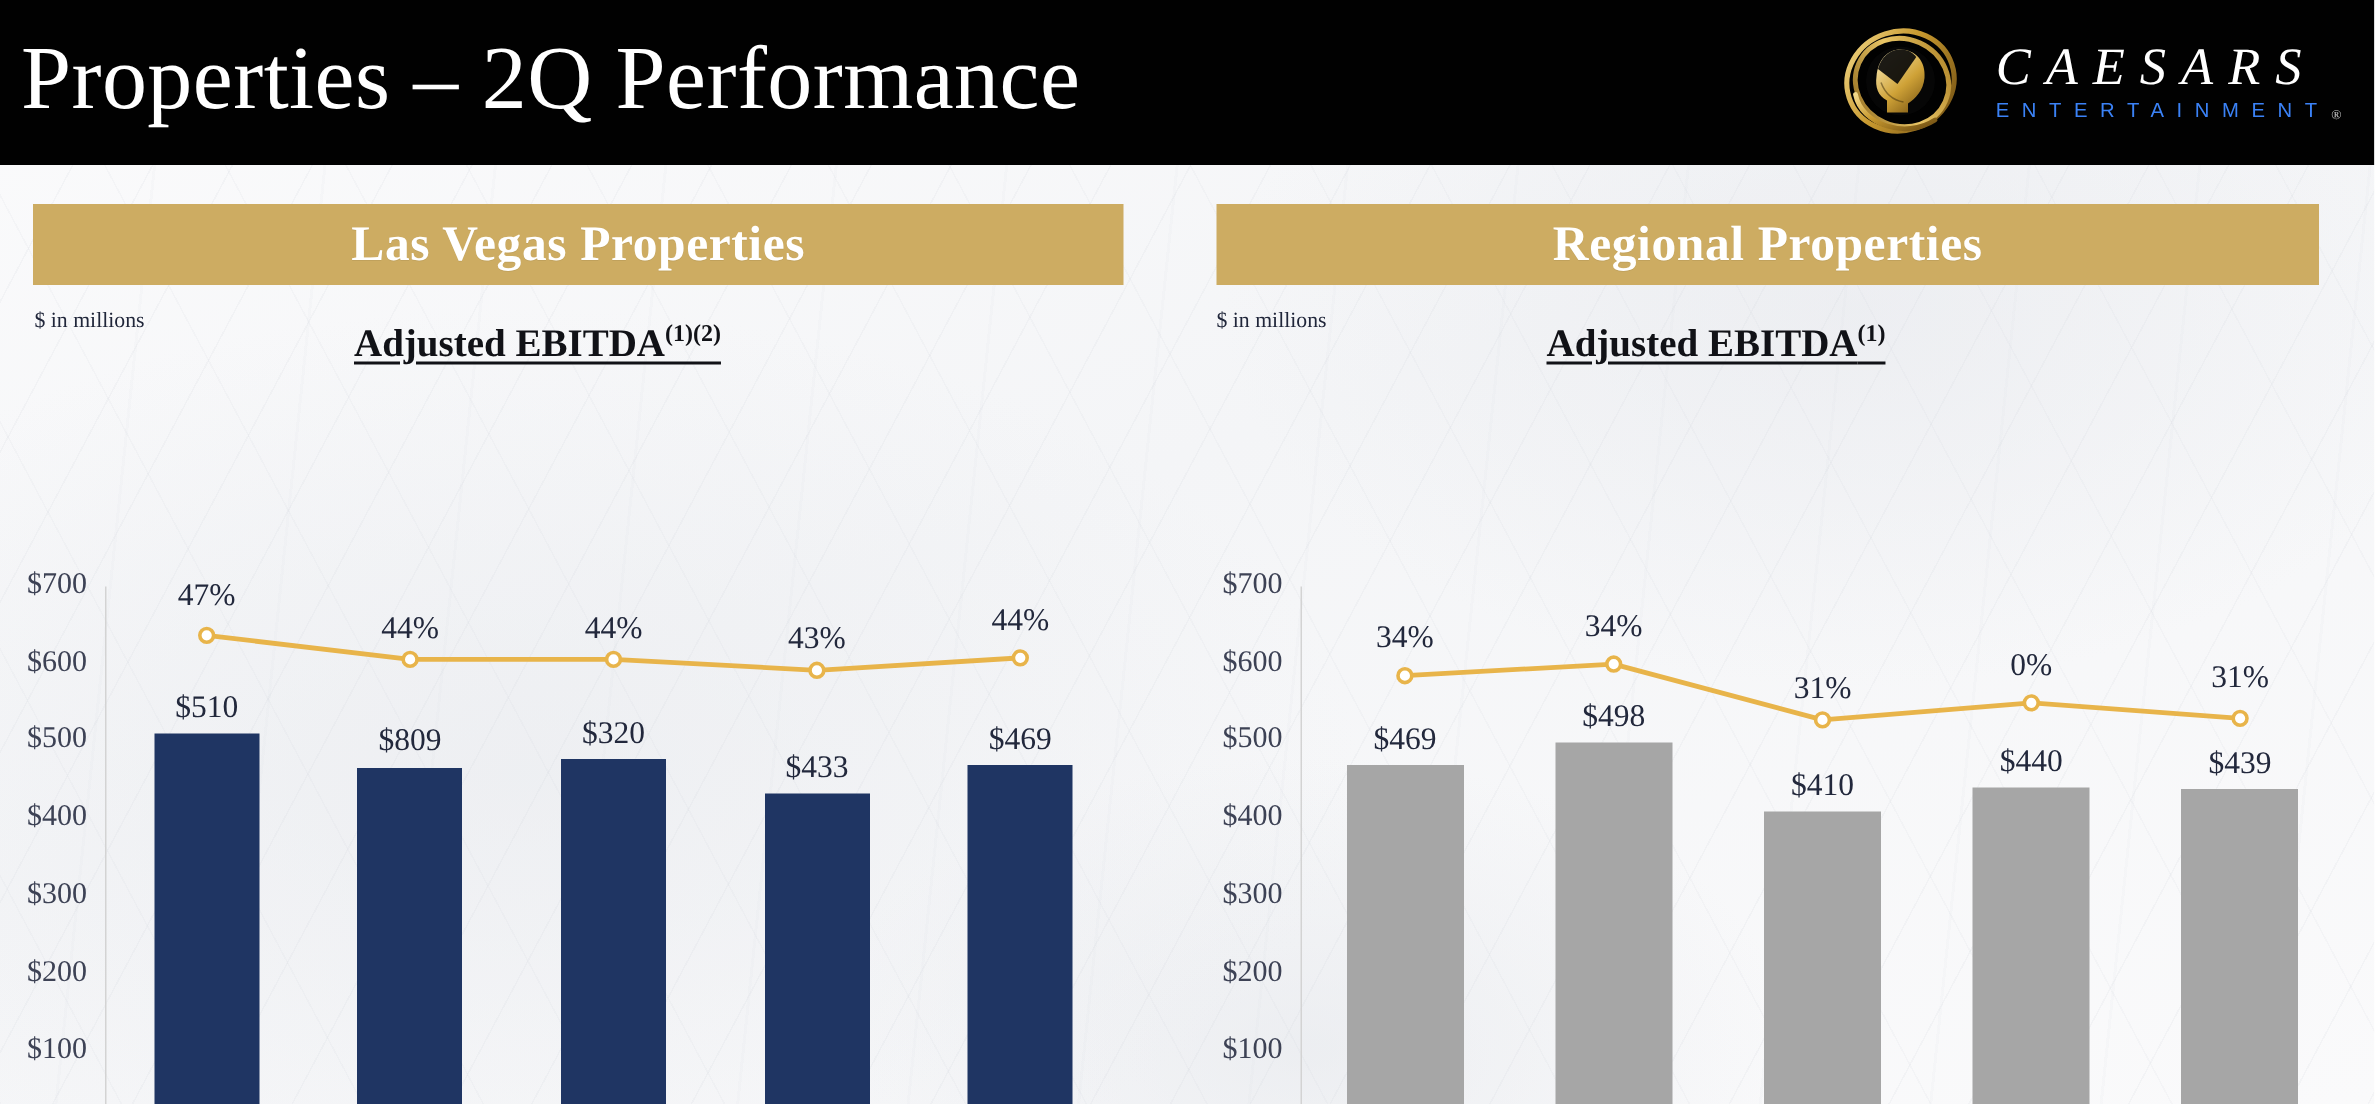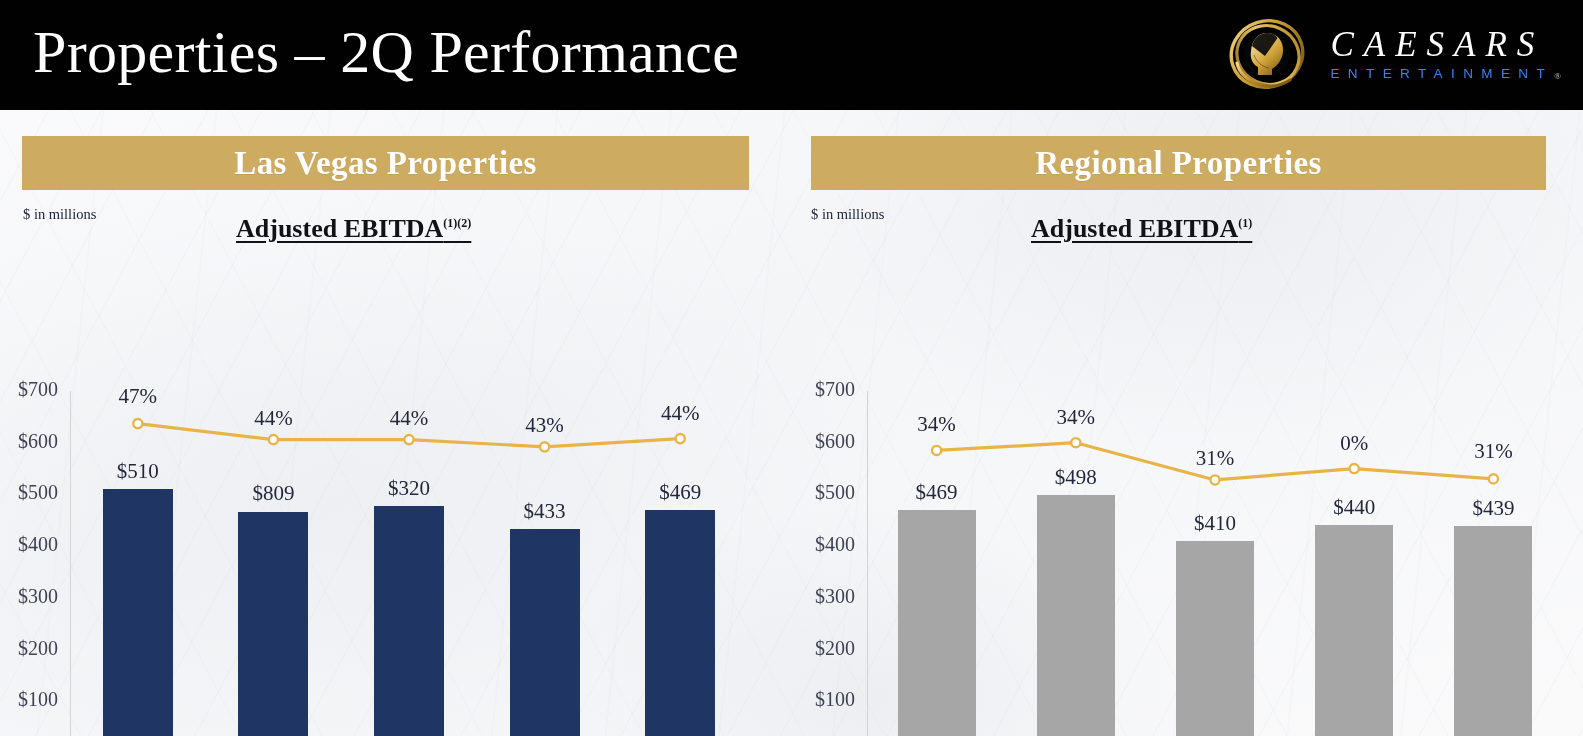--- a/index.html
+++ b/index.html
@@ -27,21 +27,21 @@
       repeating-linear-gradient(62deg, rgba(205,209,217,.12) 0px, rgba(205,209,217,.12) 1px, rgba(255,255,255,0) 1px, rgba(255,255,255,0) 71px),
       repeating-linear-gradient(96deg, rgba(214,218,225,.10) 0px, rgba(214,218,225,.10) 2px, rgba(255,255,255,0) 2px, rgba(255,255,255,0) 113px);
   }
 
   
   #header{
     position:absolute;left:0;top:0;width:1583px;height:110px;
     background:#010101;z-index:5;
   }
   #slide-title{
-    position:absolute;left:33px;top:8px;
+    position:absolute;left:14px;top:8px;
     font-size:60px;line-height:88px;color:#ffffff;
     font-family:"Liberation Serif", serif;font-weight:400;
     letter-spacing:.3px;white-space:nowrap;
   }
   #logo{
     position:absolute;right:22px;top:6px;height:96px;
     display:flex;align-items:center;gap:20px;
   }
   #logo-mark{width:86px;height:86px;position:relative;flex:0 0 auto;}
   #logo-words{display:flex;flex-direction:column;justify-content:center;gap:5px;}
@@ -79,21 +79,21 @@
     font-family:"Liberation Serif", serif;
   }
   #units-lv{left:23px;top:96px;}
   #units-reg{left:16px;top:96px;}
 
   .chart-title{
     position:absolute;font-size:26px;font-weight:bold;color:#111217;
     font-family:"Liberation Serif", serif;white-space:nowrap;
   }
   .chart-title .u{ text-decoration:underline; text-underline-offset:4px;}
-  .chart-title sup{font-size:12px;vertical-align:super;}
+  .chart-title sup{font-size:16px;vertical-align:super;}
   #title-lv{left:236px;top:104px;}
   #title-reg{left:236px;top:104px;}
 
   
   .plot{position:absolute;}
   #plot-lv{left:0;top:155px;width:775px;height:471px;}
   #plot-reg{left:0;top:155px;width:808px;height:471px;}
 
   .ylabels{position:absolute;left:0;top:0;width:100%;height:100%;}
   .ylab{

